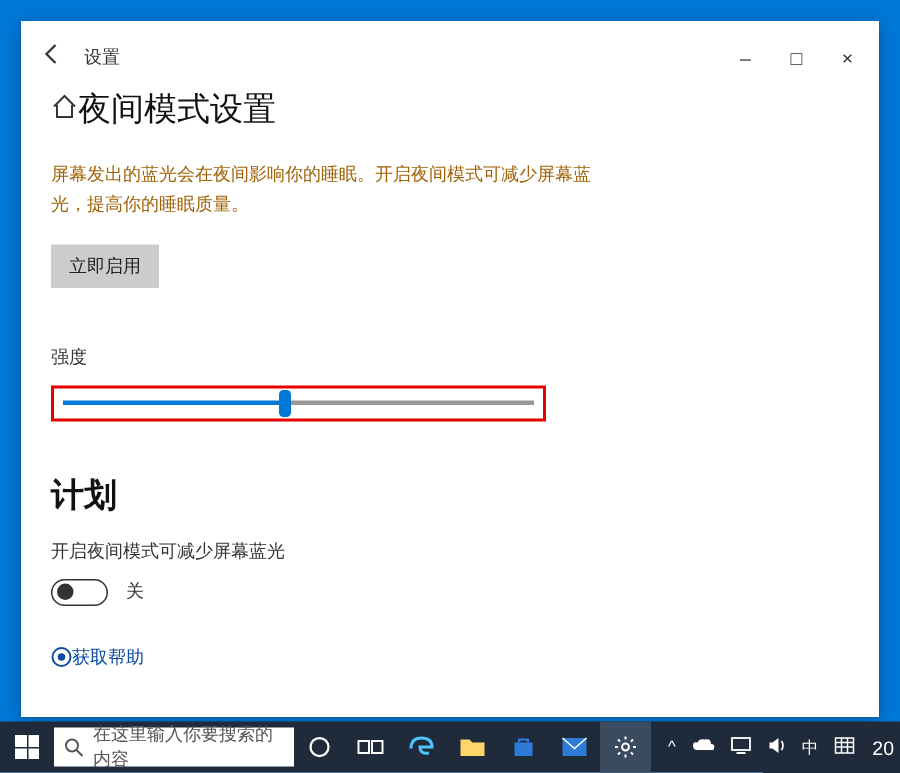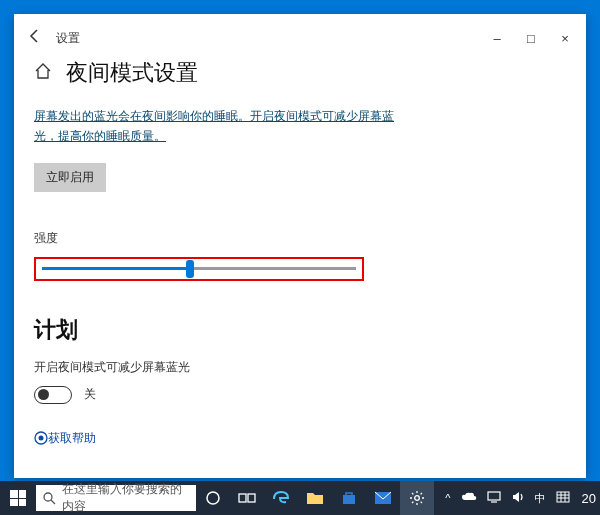--- a/index.html
+++ b/index.html
@@ -4,24 +4,24 @@
 <style>
 * { margin: 0; padding: 0; box-sizing: border-box; font-family: "Microsoft YaHei", "Segoe UI", sans-serif; }
 body { width: 600px; height: 515px; background: #0078d7; position: relative; overflow: hidden; }
 .window { position: absolute; left: 14px; top: 14px; width: 572px; height: 464px; background: #fff; box-shadow: 0 2px 10px rgba(0,0,0,0.3); }
 .titlebar { height: 32px; display: flex; align-items: center; padding: 16px 4px 0 10px; }
 .titlebar .back { width: 22px; font-size: 16px; color: #333; text-align: center; cursor: pointer; }
 .titlebar .title { margin-left: 10px; font-size: 12px; color: #333; }
 .titlebar .spacer { flex: 1; }
 .titlebar .ctrl { width: 34px; height: 28px; display: flex; align-items: center; justify-content: center; font-size: 13px; color: #333; cursor: pointer; }
 .content { padding: 12px 20px 20px 20px; }
-.header-row { display: flex; align-items: center; gap: 14px; margin-bottom: 18px; }
+.header-row { display: flex; align-items: center; margin-bottom: 18px; }
 .home-icon { font-size: 16px; color: #333; }
 .page-title { font-size: 22px; font-weight: 500; color: #111; }
-.desc { font-size: 12px; color: #0c4a6e; line-height: 1.7; max-width: 380px; margin-bottom: 16px; text-decoration: underline; }
+.desc { font-size: 12px; color: #a16207; line-height: 1.7; max-width: 380px; margin-bottom: 16px; }
 .primary-btn { display: inline-block; background: #ccc; color: #222; font-size: 12px; padding: 6px 12px; border: none; cursor: pointer; margin-bottom: 38px; }
 .label { font-size: 12px; color: #333; margin-bottom: 10px; }
 .slider-highlight { border: 2px solid #e60000; padding: 4px 6px; width: 330px; margin-bottom: 34px; }
 .slider-wrap { position: relative; height: 12px; display: flex; align-items: center; }
 .track-left { height: 3px; background: #0078d7; }
 .track-right { height: 3px; background: #999; }
 .thumb { position: absolute; width: 8px; height: 18px; background: #0078d7; border-radius: 3px; top: -3px; transform: translateX(-50%); cursor: pointer; }
 .section-heading { font-size: 22px; color: #111; margin-bottom: 14px; }
 .sub-label { font-size: 12px; color: #333; margin-bottom: 10px; }
 .toggle-row { display: flex; align-items: center; gap: 12px; margin-bottom: 26px; }

